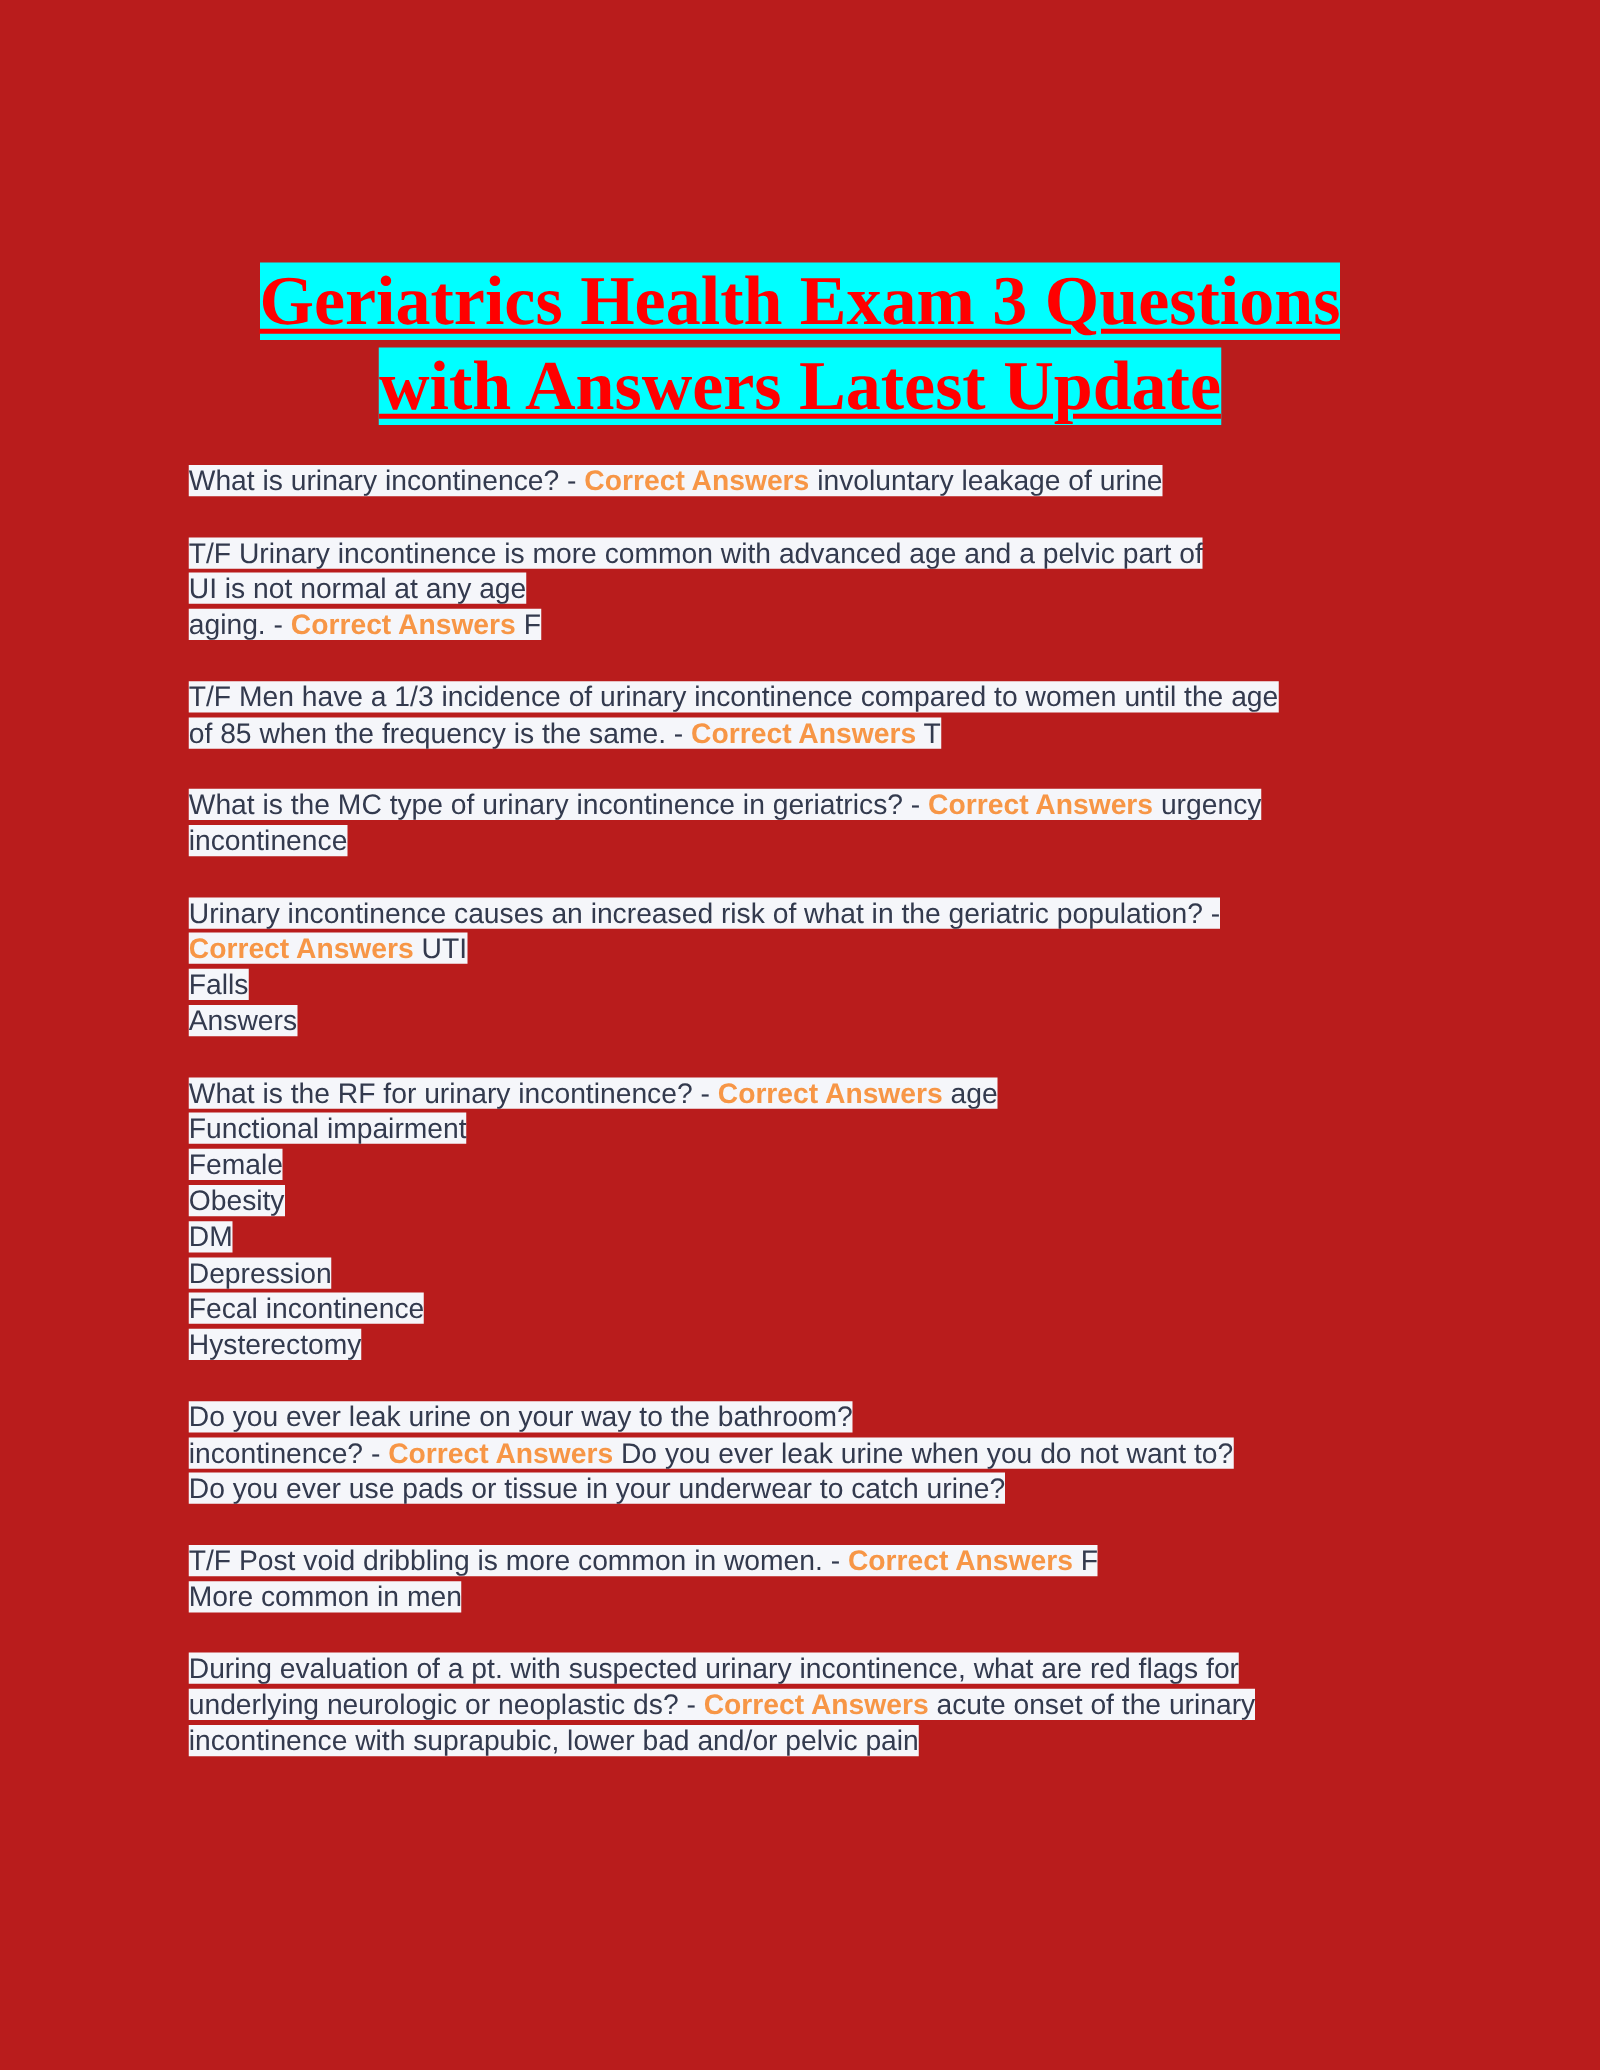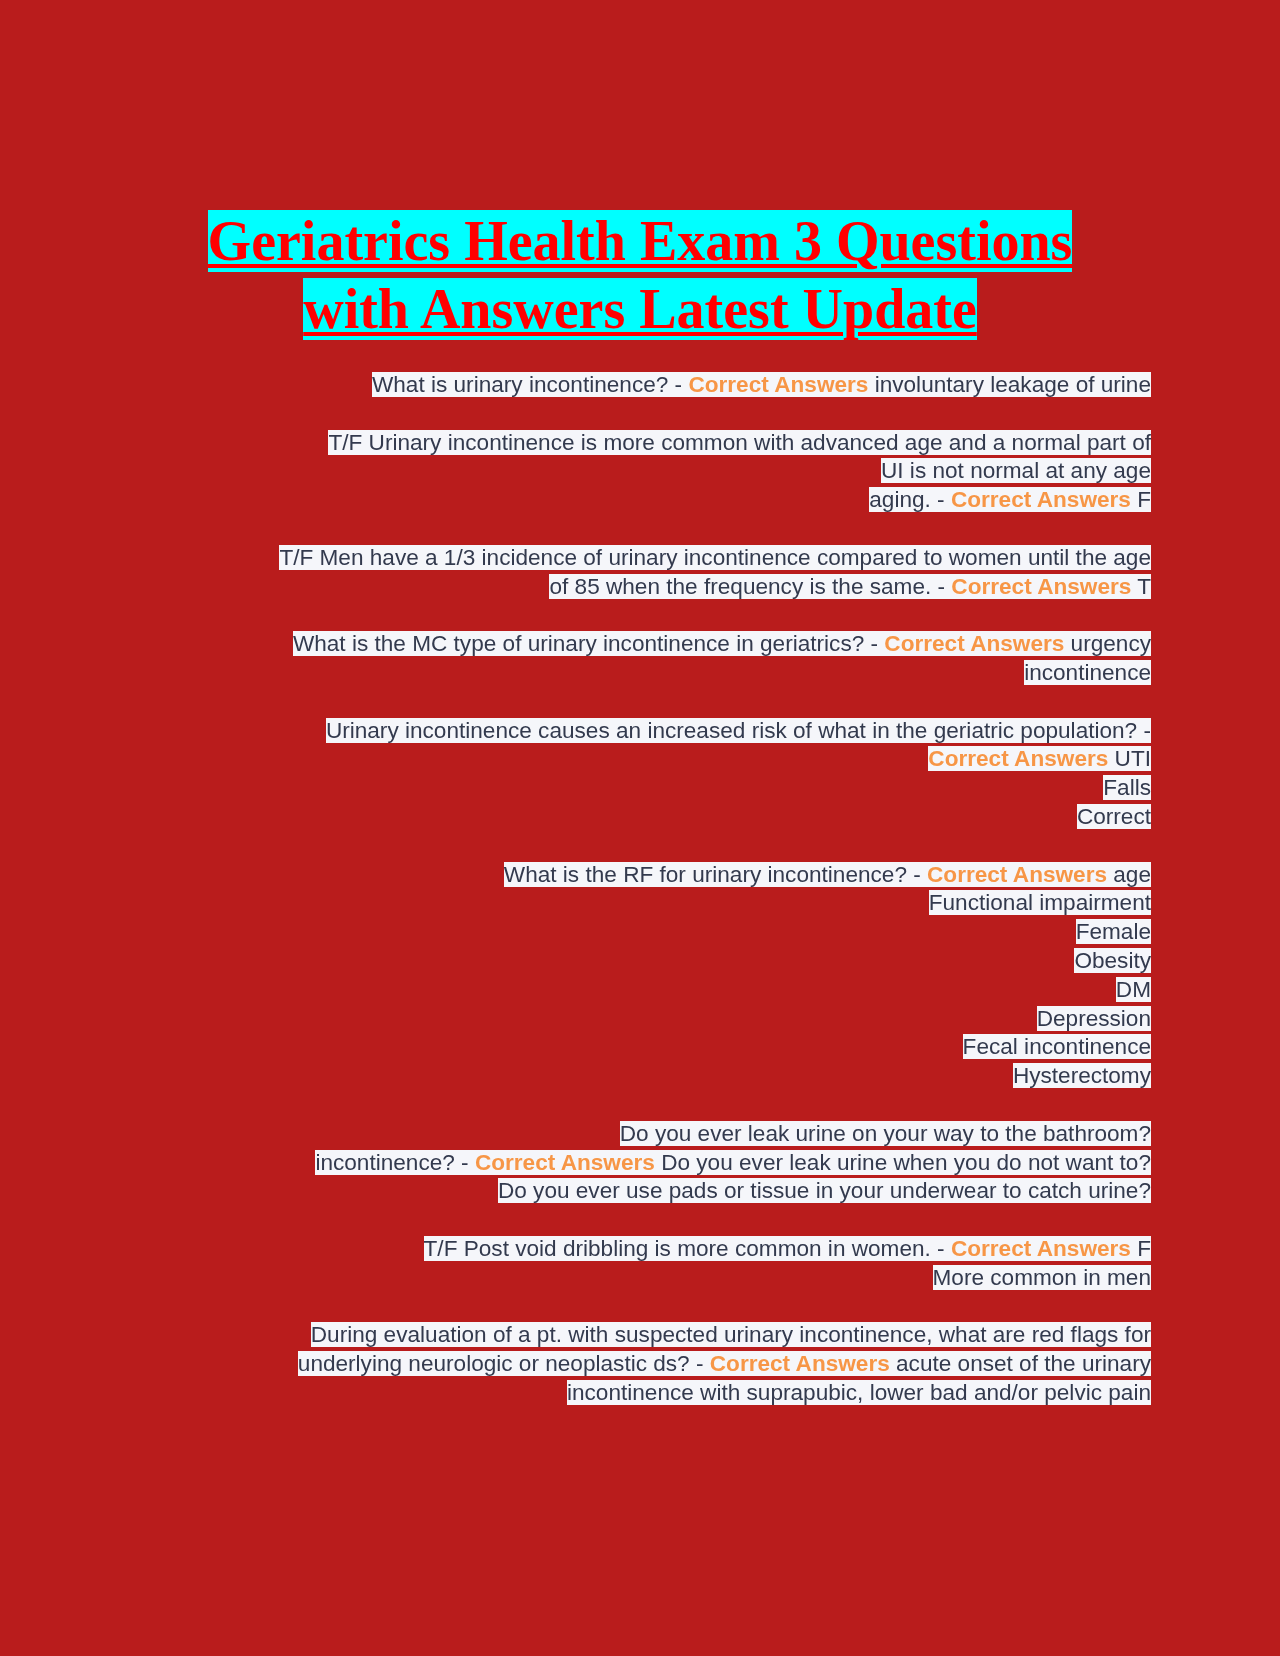--- a/index.html
+++ b/index.html
@@ -18,55 +18,55 @@
       text-decoration: underline; text-decoration-thickness: 4px;
       text-underline-offset: 4px;
       padding: 0 0;
     }
     .content {
       position: absolute; left: 151px; top: 371px; width: 1000px;
       font-family: "Liberation Sans", "DejaVu Sans", sans-serif;
       font-size: 22.6px; line-height: 28.8px; color: #333a4e;
     }
     .qa { margin: 0 0 28.8px 0; }
-    .line { display: block; white-space: nowrap; text-align: right; }
+    .line { display: block; white-space: nowrap; }
     .line > span.hl { background: #f5f6fa; }
     .ca { color: #f79646; font-weight: bold; }
   </style>
 </head>
 <body>
 
 <div class="page">
   <h1 class="title-wrap" style="margin:0;">
     <span class="title-line"><span>Geriatrics Health Exam 3 Questions</span></span>
     <span class="title-line"><span>with Answers Latest Update</span></span>
   </h1>
 
   <div class="content" id="qa-content">
       <div class="qa">
         <span class="line"><span class="hl"><span>What is urinary incontinence? - </span><span class="ca">Correct Answers</span><span> involuntary leakage of urine</span></span></span>
       </div>
       <div class="qa">
-        <span class="line"><span class="hl"><span>T/F Urinary incontinence is more common with advanced age and a normal part of</span></span></span>
+        <span class="line"><span class="hl"><span>T/F Urinary incontinence is more common with advanced age and a pelvic part of</span></span></span>
         <span class="line"><span class="hl"><span>UI is not normal at any age</span></span></span>
         <span class="line"><span class="hl"><span>aging. - </span><span class="ca">Correct Answers</span><span> F</span></span></span>
       </div>
       <div class="qa">
         <span class="line"><span class="hl"><span>T/F Men have a 1/3 incidence of urinary incontinence compared to women until the age</span></span></span>
         <span class="line"><span class="hl"><span>of 85 when the frequency is the same. - </span><span class="ca">Correct Answers</span><span> T</span></span></span>
       </div>
       <div class="qa">
         <span class="line"><span class="hl"><span>What is the MC type of urinary incontinence in geriatrics? - </span><span class="ca">Correct Answers</span><span> urgency</span></span></span>
         <span class="line"><span class="hl"><span>incontinence</span></span></span>
       </div>
       <div class="qa">
         <span class="line"><span class="hl"><span>Urinary incontinence causes an increased risk of what in the geriatric population? -</span></span></span>
         <span class="line"><span class="hl"><span class="ca">Correct Answers</span><span> UTI</span></span></span>
         <span class="line"><span class="hl"><span>Falls</span></span></span>
-        <span class="line"><span class="hl"><span>Correct</span></span></span>
+        <span class="line"><span class="hl"><span>Answers</span></span></span>
       </div>
       <div class="qa">
         <span class="line"><span class="hl"><span>What is the RF for urinary incontinence? - </span><span class="ca">Correct Answers</span><span> age</span></span></span>
         <span class="line"><span class="hl"><span>Functional impairment</span></span></span>
         <span class="line"><span class="hl"><span>Female</span></span></span>
         <span class="line"><span class="hl"><span>Obesity</span></span></span>
         <span class="line"><span class="hl"><span>DM</span></span></span>
         <span class="line"><span class="hl"><span>Depression</span></span></span>
         <span class="line"><span class="hl"><span>Fecal incontinence</span></span></span>
         <span class="line"><span class="hl"><span>Hysterectomy</span></span></span>

